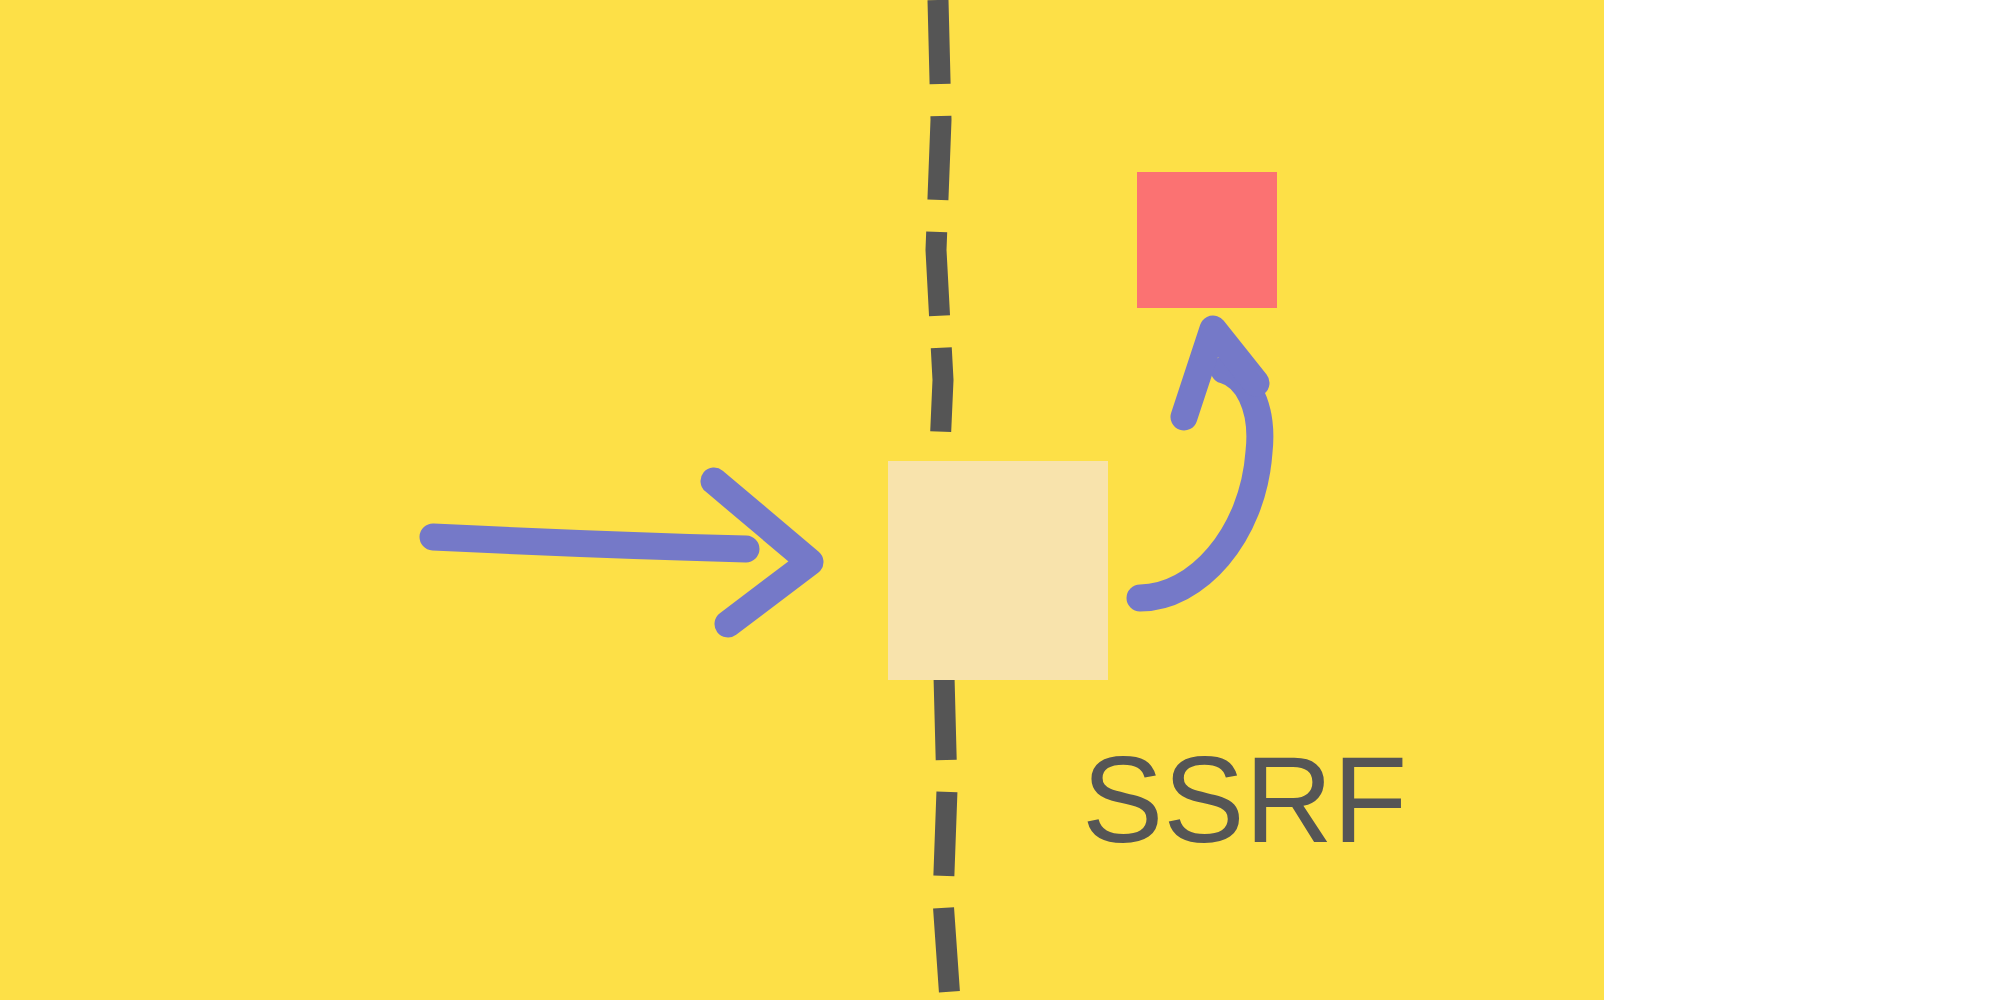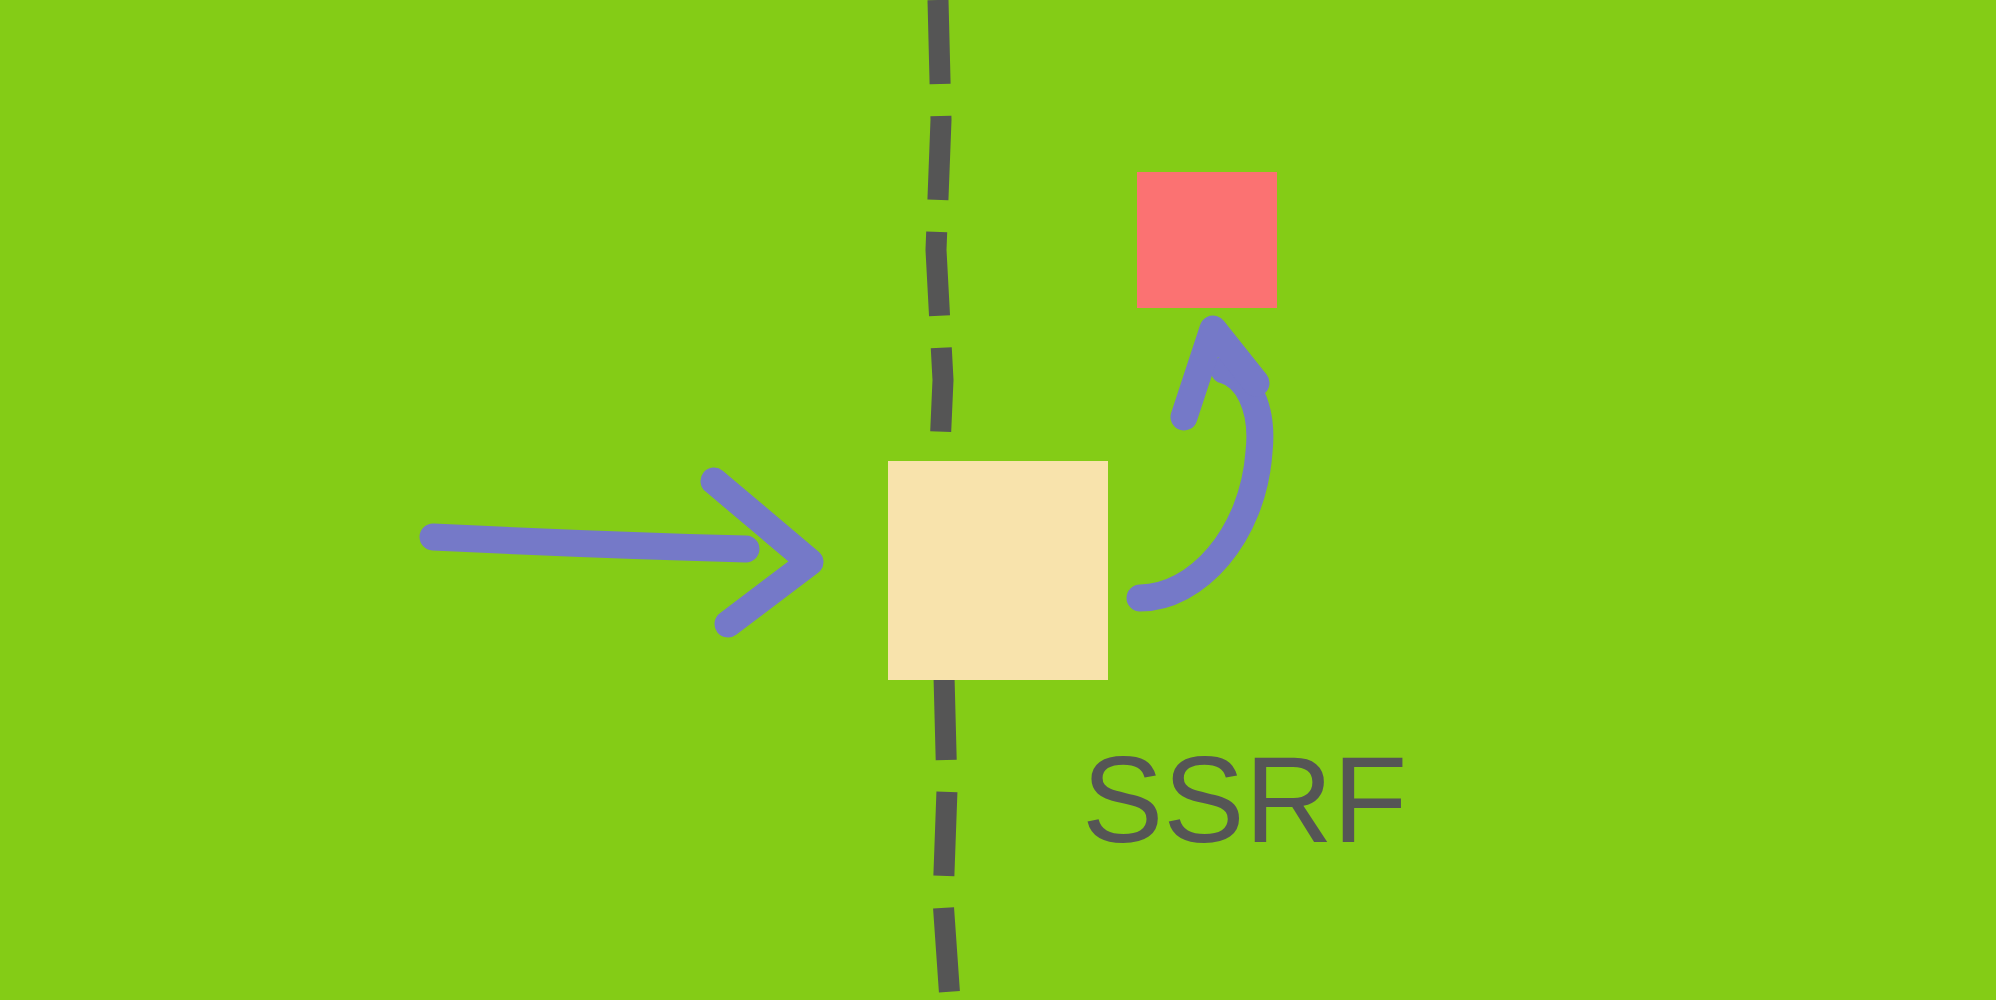--- a/index.html
+++ b/index.html
@@ -5,23 +5,23 @@
   html, body {
     margin: 0;
     padding: 0;
     background: #ffffff;
   }
   body {
     font-family: "Liberation Sans", sans-serif;
   }
   #canvas {
     position: relative;
-    width: 1996px;
+    width: 1604px;
     height: 1000px;
-    background: #84cc16;
+    background: #fde047;
     overflow: hidden;
   }
   #diagram-svg {
     position: absolute;
     left: 0;
     top: 0;
     width: 2000px;
     height: 1000px;
     display: block;
   }

